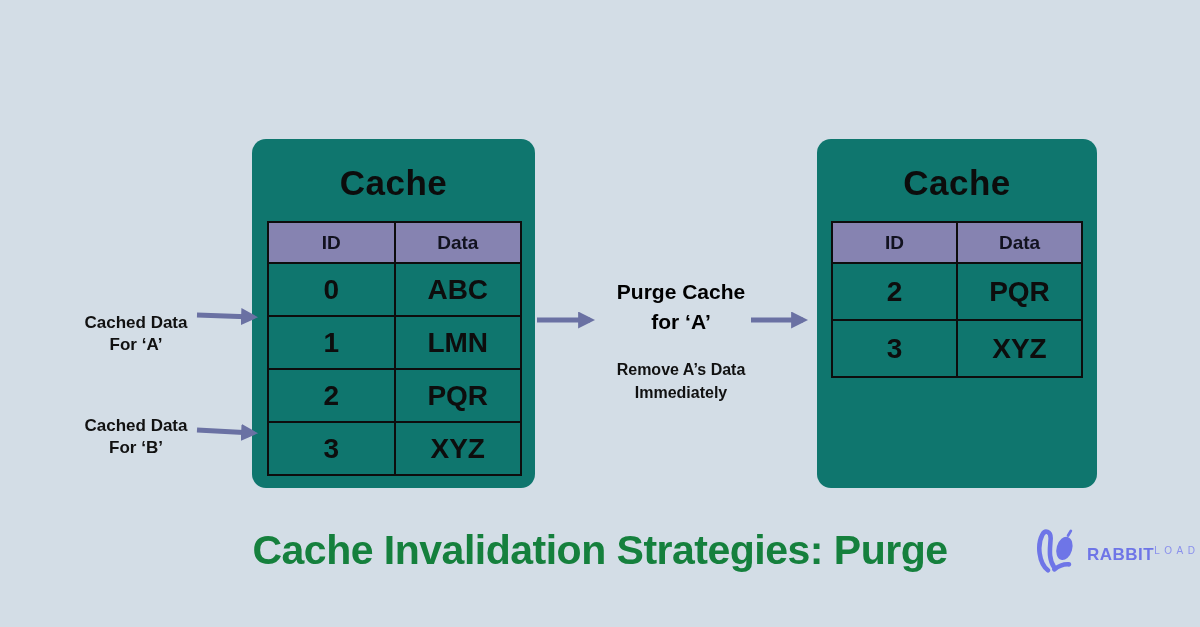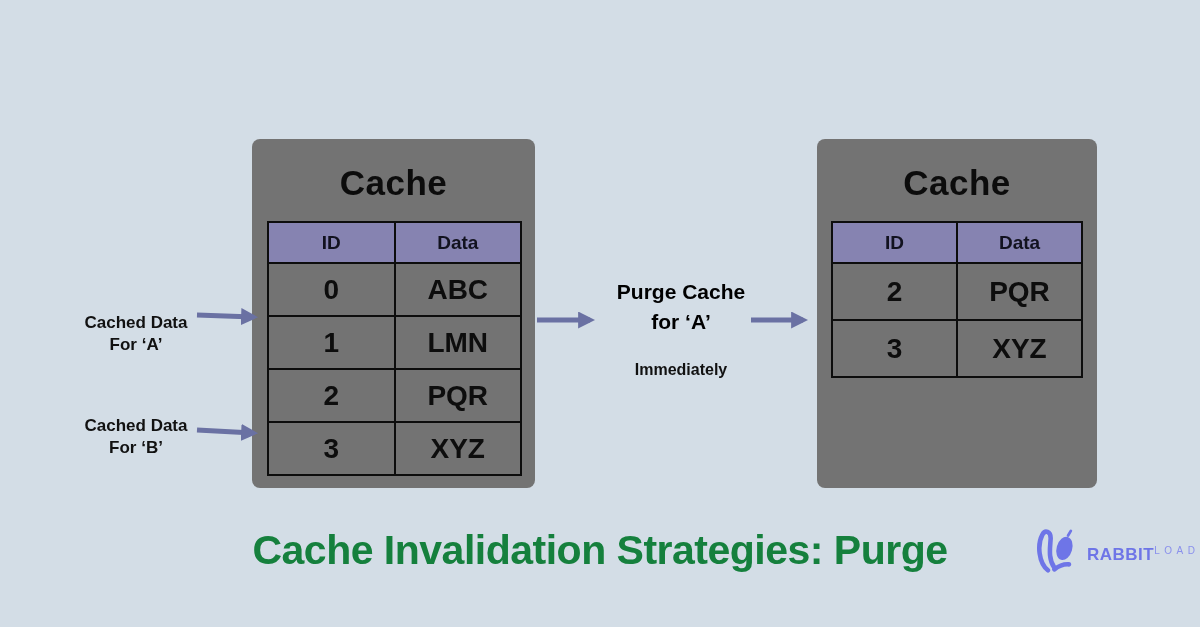--- a/index.html
+++ b/index.html
@@ -10,22 +10,22 @@
     position: relative;
     width: 1200px;
     height: 627px;
     background: #d3dde6;
     overflow: hidden;
   }
 
   
   .cache-box {
     position: absolute;
-    background: #737373;
-    border-radius: 8px;
+    background: #0f766e;
+    border-radius: 14px;
     text-decoration: underline;
   }
   .cache-box-left  { left: 252px; top: 139px; width: 283px; height: 349px; }
   .cache-box-right { left: 817px; top: 139px; width: 280px; height: 349px; }
 
   .cache-title {
     position: absolute;
     left: 0; right: 0;
     top: 24px;
     text-align: center;
@@ -209,20 +209,21 @@
   <div class="side-label label-b">
     <div>Cached Data</div>
     <div>For ‘B’</div>
   </div>
 
   <div class="purge-label">
     <div>Purge Cache</div>
     <div>for ‘A’</div>
   </div>
   <div class="note-label">
+    <div>Remove A’s Data</div>
     <div>Immediately</div>
   </div>
 
   <svg class="arrows-overlay" viewBox="0 0 1200 627" xmlns="http://www.w3.org/2000/svg">
     <defs>
       <marker id="ah" viewBox="0 0 10 10" refX="7" refY="5" markerWidth="3.4" markerHeight="3.4" orient="auto-start-reverse">
         <path d="M0,0 L10,5 L0,10 z" fill="#6a71a3"></path>
       </marker>
     </defs>
     <g>

